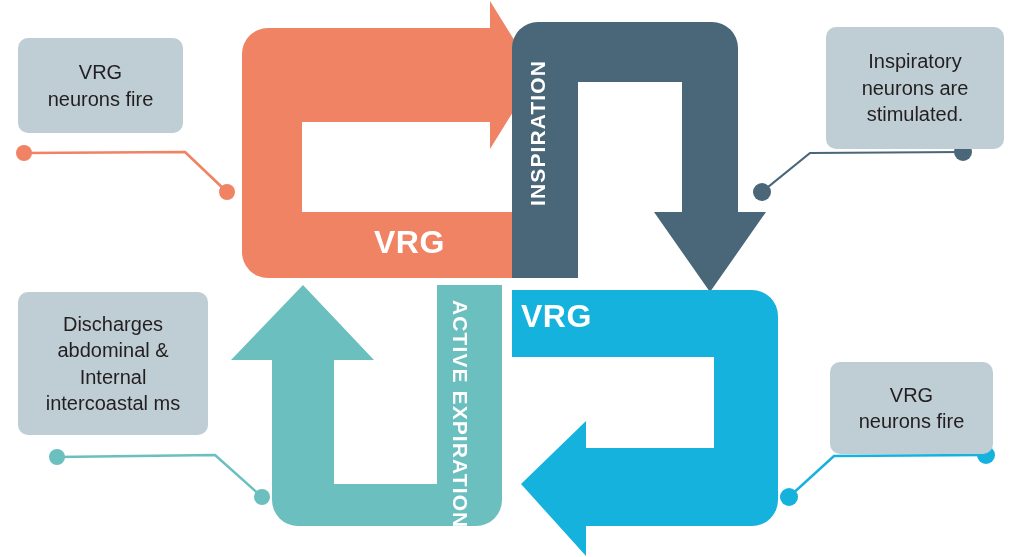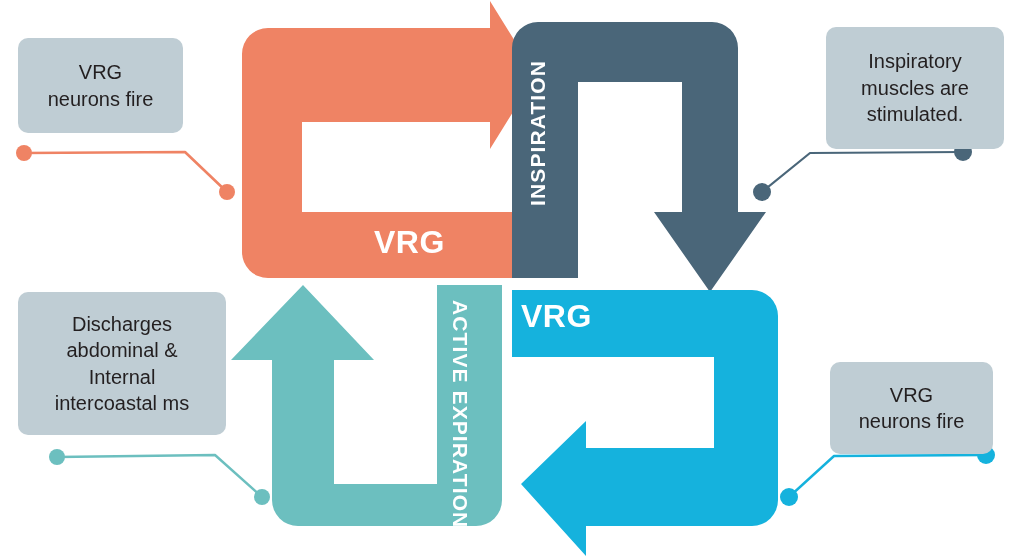--- a/index.html
+++ b/index.html
@@ -35,21 +35,21 @@
     line-height: 1.32;
     text-align: center;
     display: flex;
     align-items: center;
     justify-content: center;
     padding: 4px 8px;
     white-space: pre-line;
   }
   #callout-vrg-fire-top    { left: 18px;  top: 38px;  width: 165px; height: 95px; }
   #callout-insp-muscles    { left: 826px; top: 27px;  width: 178px; height: 122px; }
-  #callout-discharges      { left: 18px;  top: 292px; width: 208px; height: 143px; }
+  #callout-discharges      { left: 18px;  top: 292px; width: 190px; height: 143px; }
   #callout-vrg-fire-bottom { left: 830px; top: 362px; width: 163px; height: 92px; }
 
   .arrow-label {
     position: absolute;
     font-family: "Liberation Sans", sans-serif;
     font-weight: bold;
     color: #ffffff;
     pointer-events: none;
     white-space: nowrap;
   }
@@ -175,21 +175,21 @@
   <div class="arrow-label" id="label-inspiration">INSPIRATION</div>
 
   <div class="arrow-label" id="label-vrg-expiration">VRG</div>
 
   <div class="arrow-label" id="label-active-expiration">ACTIVE EXPIRATION</div>
 
   <div class="callout" id="callout-vrg-fire-top">VRG
 neurons fire</div>
 
   <div class="callout" id="callout-insp-muscles">Inspiratory
-muscles are
+neurons are
 stimulated.</div>
 
   <div class="callout" id="callout-discharges">Discharges
 abdominal &amp;
 Internal
 intercoastal ms</div>
 
   <div class="callout" id="callout-vrg-fire-bottom">VRG
 neurons fire</div>
 

